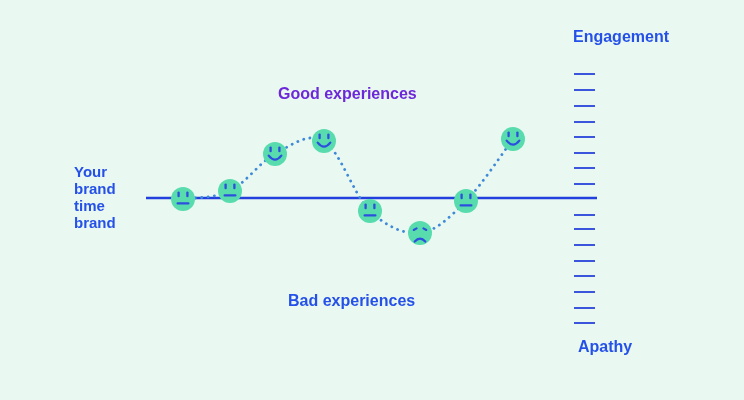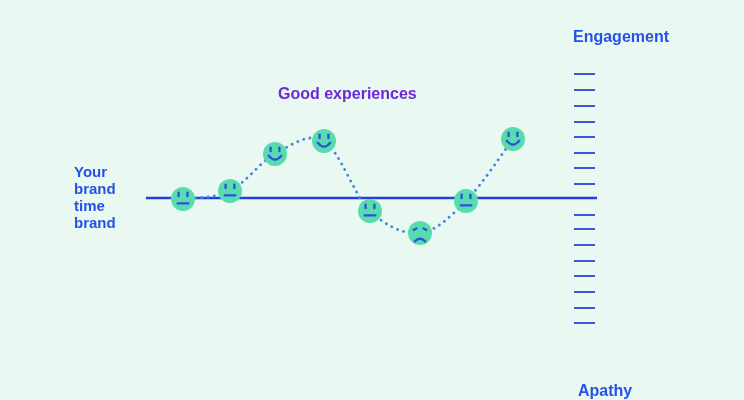--- a/index.html
+++ b/index.html
@@ -104,16 +104,17 @@
     </svg>
 
   <div class="lbl brand-label" style="color: rgb(37, 81, 232);">
     <div>Your</div>
     <div>brand</div>
     <div>time</div>
     <div>brand</div>
   </div>
 
   <div class="lbl good-label" style="color: #6d28d9; margin-top: 14px;">Good experiences</div>
+  <div class="lbl bad-label" style="color: rgb(37, 81, 232);">Bad experiences</div>
   <div class="lbl engagement-label" style="color: rgb(37, 81, 232);">Engagement</div>
-  <div class="lbl apathy-label" style="color: rgb(37, 81, 232); margin-top: 44px;">Apathy</div>
+  <div class="lbl apathy-label" style="color: rgb(37, 81, 232);">Apathy</div>
 
 </div>
 
 </body></html>

